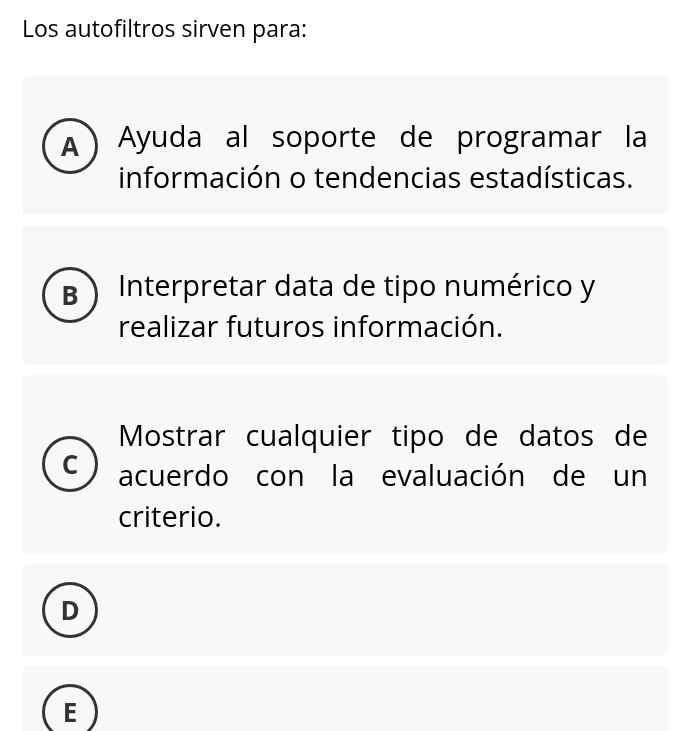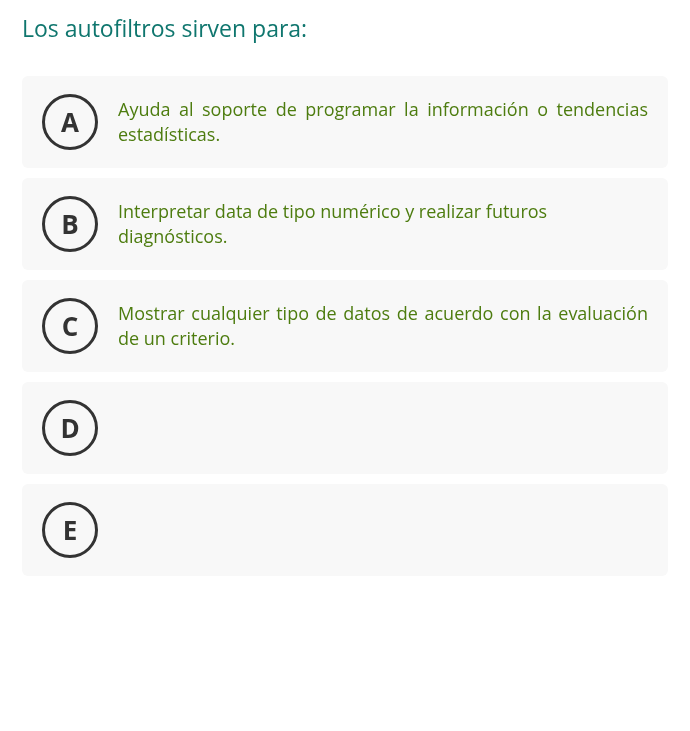--- a/index.html
+++ b/index.html
@@ -9,21 +9,21 @@
     }
     body {
       font-family: 'Open Sans', -apple-system, BlinkMacSystemFont, 'Segoe UI', Helvetica, Arial, sans-serif;
       background: #ffffff;
       width: 690px;
       padding: 12px 22px 20px 22px;
       color: #333333;
     }
     .question-text {
       font-size: 23px;
-      color: #0f766e;
+      color: #000000;
       margin-bottom: 32px;
       line-height: 1.4;
     }
     .options-container {
       display: flex;
       flex-direction: column;
       gap: 10px;
     }
     .option {
       background: #f8f8f8;
@@ -41,43 +41,44 @@
       border: 3px solid #333333;
       border-radius: 50%;
       display: flex;
       align-items: center;
       justify-content: center;
       font-size: 26px;
       font-weight: 700;
       color: #333333;
     }
     .option-text {
-      font-size: 18px;
-      color: #4d7c0f;
+      font-size: 29px;
+      color: #000000;
       line-height: 1.4;
       flex: 1;
+      margin-top: 22px;
     }
     .justify {
       text-align: justify;
       text-align-last: left;
     }
   </style>
 </head>
 <body>
 
 <div class="question-text">Los autofiltros sirven para:</div>
 
 <div class="options-container">
   <div class="option">
     <div class="option-letter">A</div>
     <div class="option-text justify">Ayuda al soporte de programar la información o tendencias estadísticas.</div>
   </div>
   <div class="option">
     <div class="option-letter">B</div>
-    <div class="option-text">Interpretar data de tipo numérico y realizar futuros diagnósticos.</div>
+    <div class="option-text">Interpretar data de tipo numérico y realizar futuros información.</div>
   </div>
   <div class="option">
     <div class="option-letter">C</div>
     <div class="option-text justify">Mostrar cualquier tipo de datos de acuerdo con la evaluación de un criterio.</div>
   </div>
   <div class="option">
     <div class="option-letter">D</div>
   </div>
   <div class="option">
     <div class="option-letter">E</div>

